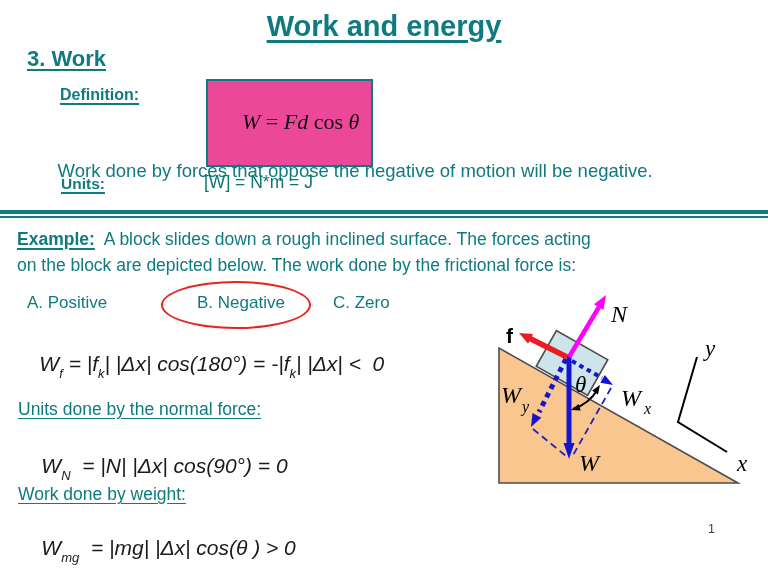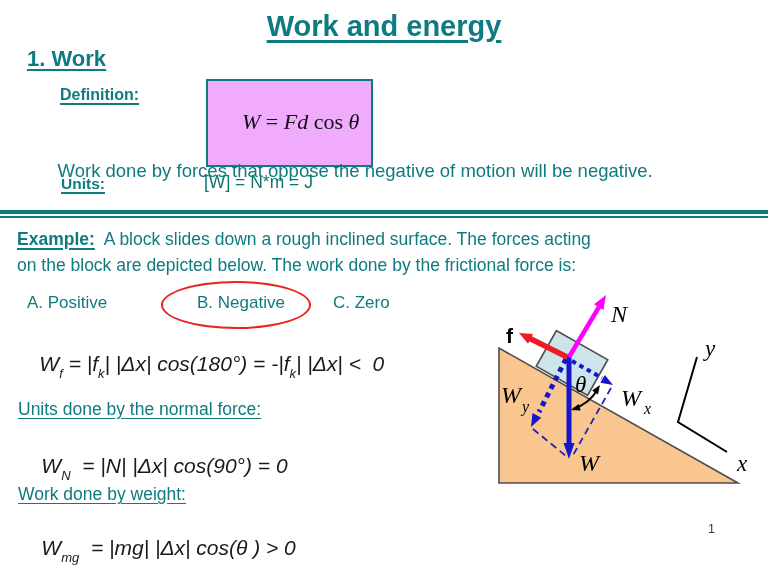--- a/index.html
+++ b/index.html
@@ -19,21 +19,21 @@
   .section-heading{
     left:27px;top:46px;font-size:22px;font-weight:bold;
     text-decoration:underline;text-decoration-thickness:2px;text-underline-offset:3px;
   }
   .def-label{
     left:60px;top:86px;font-size:16px;font-weight:bold;
     text-decoration:underline;text-decoration-thickness:2px;text-underline-offset:3px;
   }
   .formula-box{
     left:206px;top:79px;border:2px solid #0F7A80;padding:2px 12px 4px 12px;
-    font-family:"Liberation Serif",serif;font-size:22px;color:#111;background:#f0abfc;
+    font-family:"Liberation Serif",serif;font-size:22px;color:#111;background:#ec4899;
     white-space:pre;
   }
   .formula-box .it{font-style:italic;}
 
   .statement{
     left:37px;top:138px;font-size:18.5px;white-space:pre;
   }
   .statement .u{text-underline-offset:3px;}
 
   .units-label{
@@ -83,21 +83,21 @@
 </style>
 </head>
 <body>
 
 <div class="slide">
 
   <div class="abs title">
     <span>Work and energy</span>
   </div>
 
-  <div class="abs section-heading">1. Work</div>
+  <div class="abs section-heading">3. Work</div>
 
   <div class="abs def-label">Definition:</div>
   <div class="abs formula-box">
     <span class="it">W</span><span> = </span><span class="it">Fd</span><span> cos </span><span class="it">θ</span>
   </div>
 
   <div class="abs statement">
     <span>Work done by forces that </span><span class="u">oppose</span><span> the negative of motion will be </span><span class="u">negative</span><span>.</span>
   </div>
 

